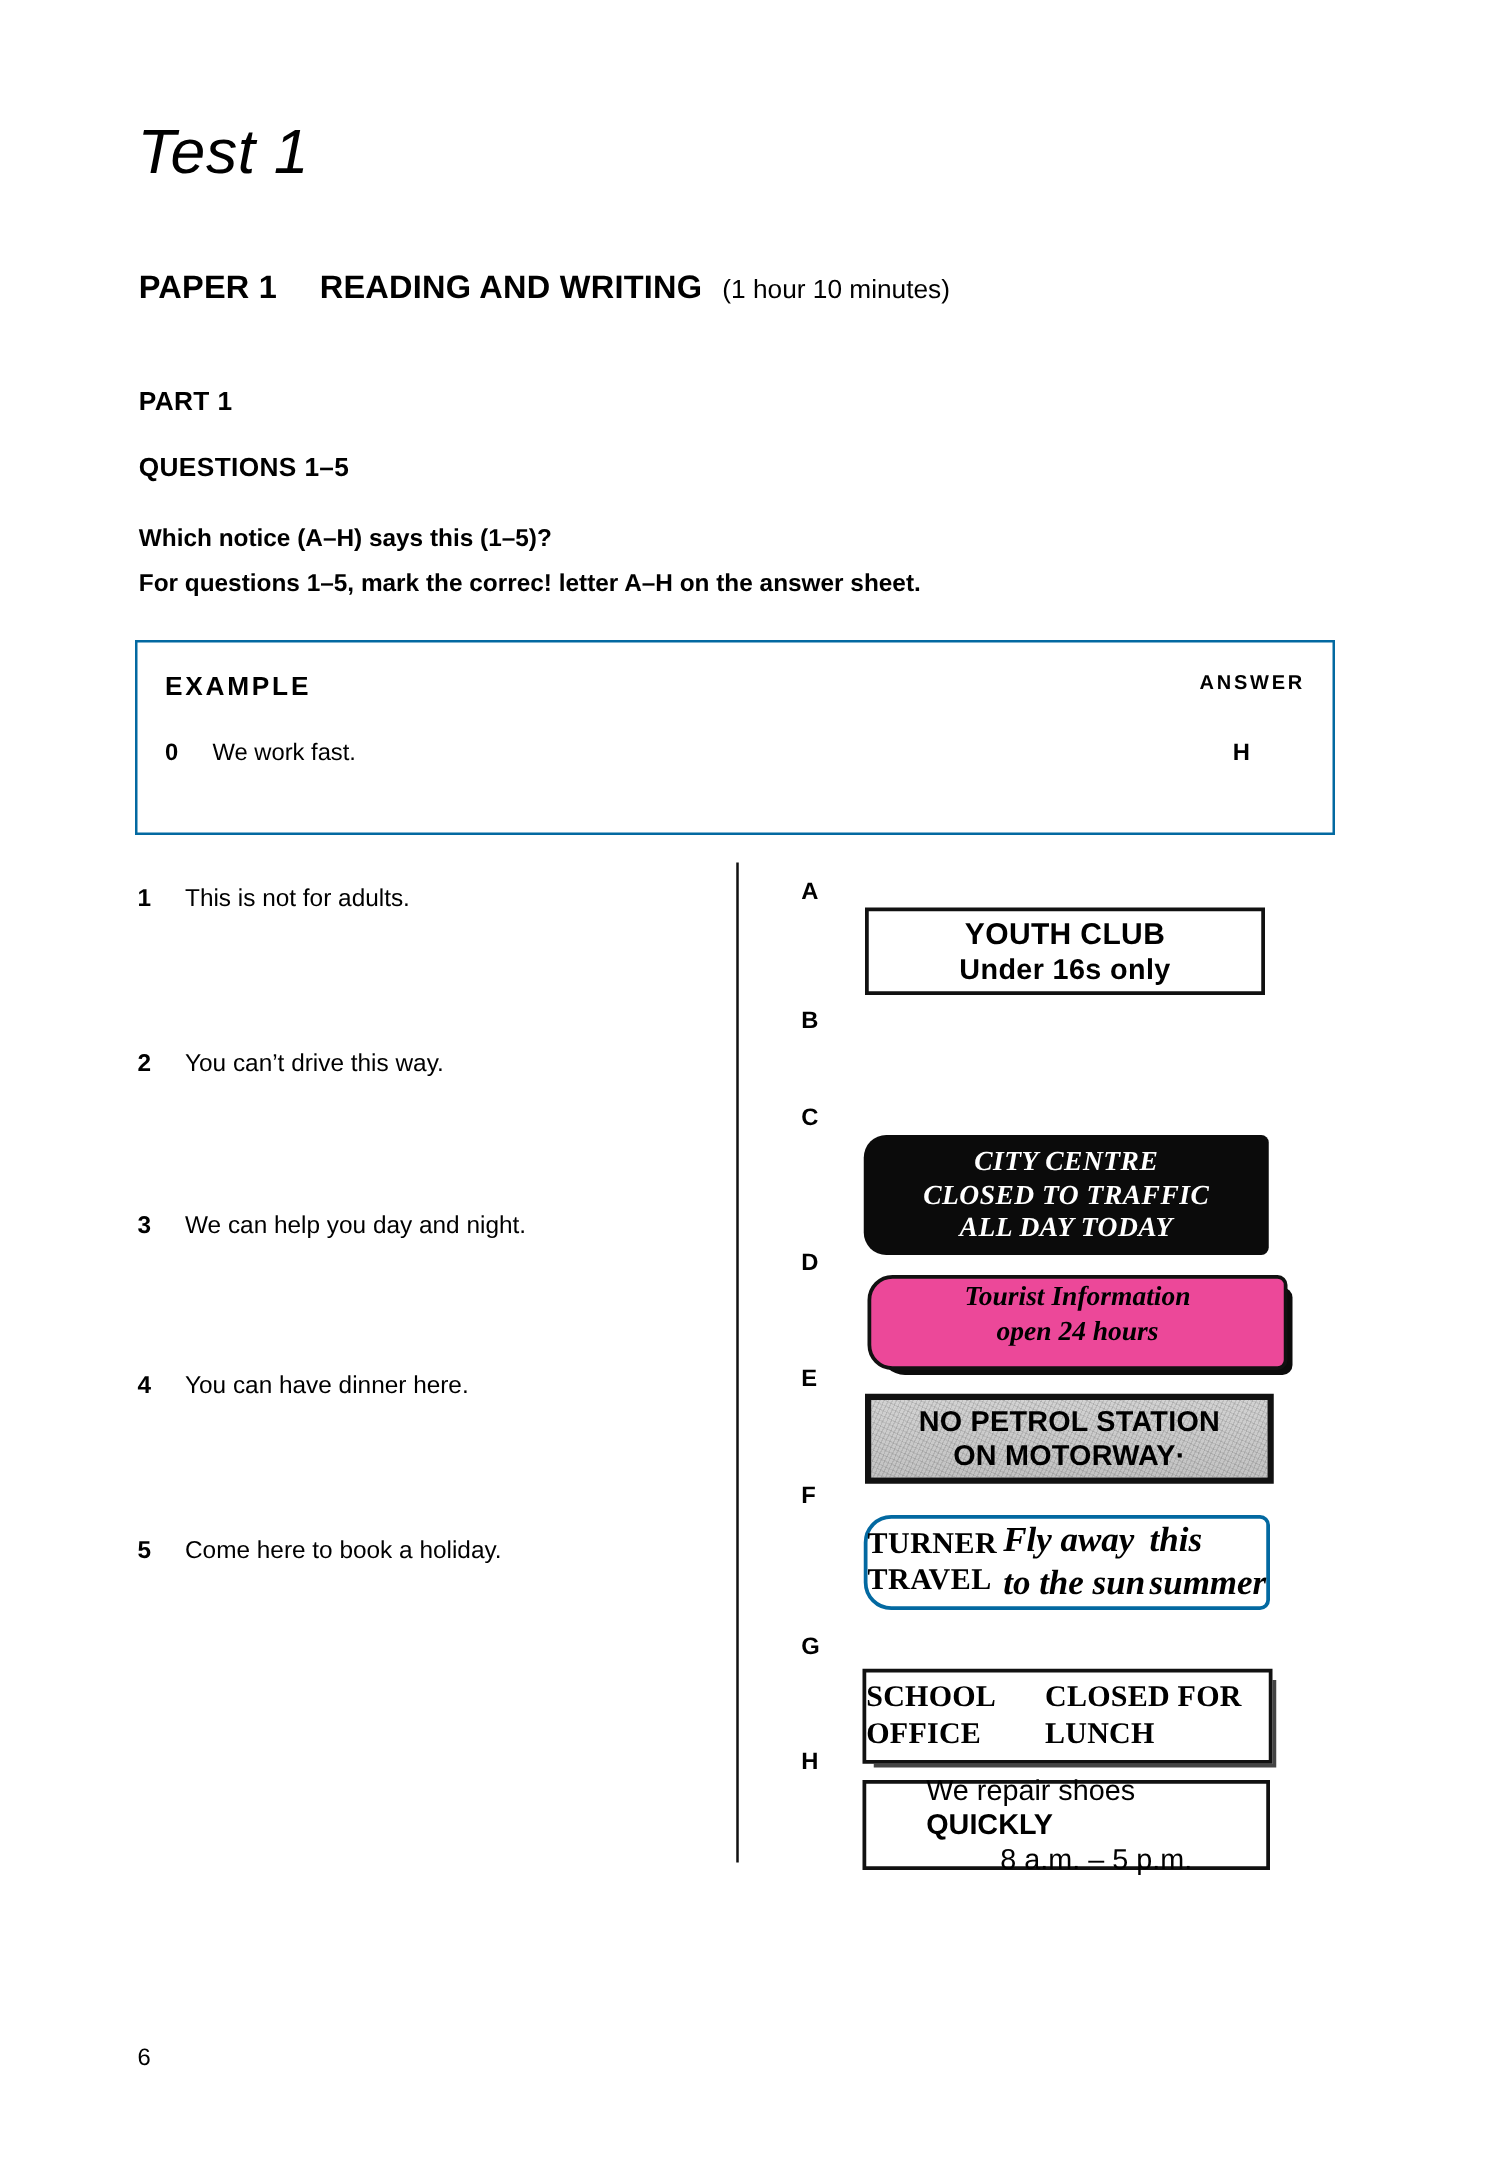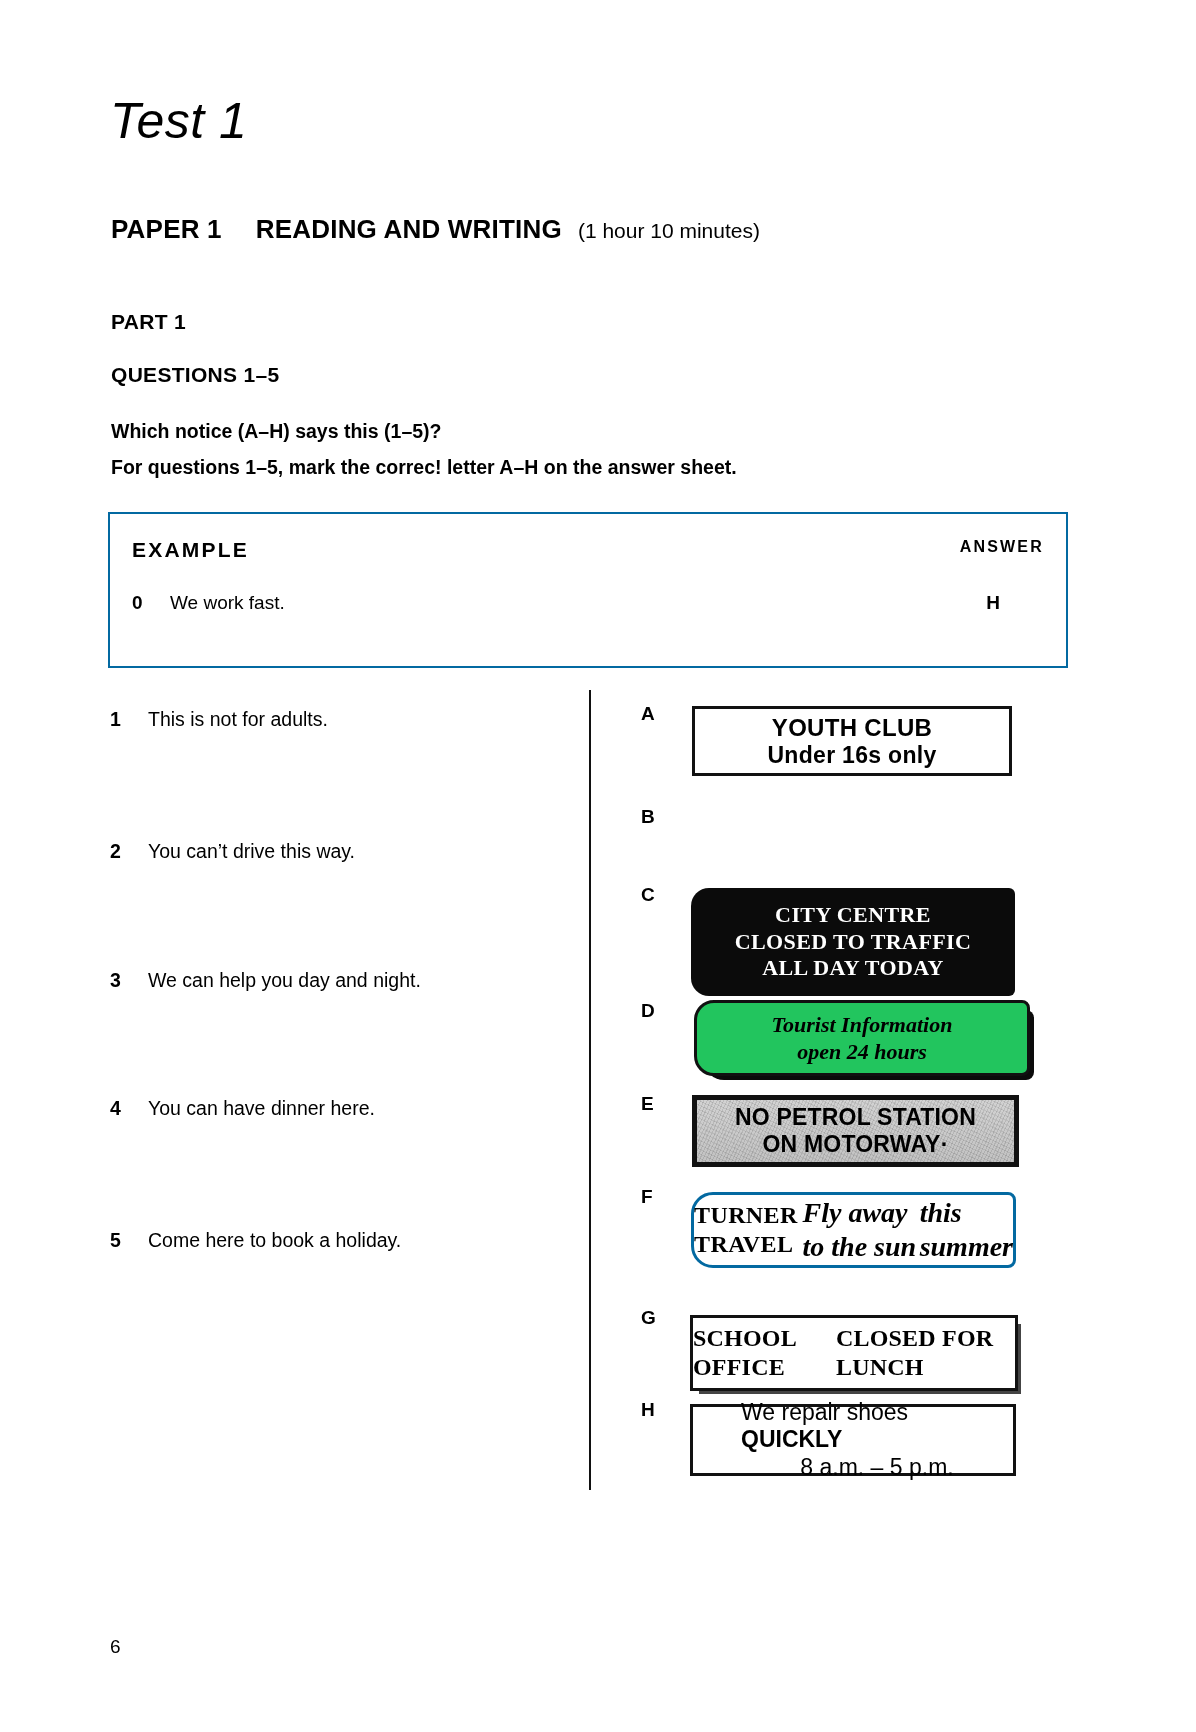--- a/index.html
+++ b/index.html
@@ -81,21 +81,21 @@
   
   .q{position:absolute;font-size:19.5px;}
   .q .qnum{position:absolute;left:0;top:0;font-weight:bold;}
   .q .qtext{position:absolute;left:38px;top:0;font-weight:400;white-space:nowrap;}
 
   
   .letter{
     position:absolute;
     font-size:19px;font-weight:bold;
   }
-  .notice{position:absolute;box-sizing:border-box;}
+  .notice{position:absolute;box-sizing:border-box;margin-top:20px;}
 
   
   .notice-a{
     left:692px;top:706px;width:320px;height:70px;
     border:3px solid #111;background:#fff;
     display:flex;flex-direction:column;align-items:center;justify-content:center;
   }
   .notice-a .l1{font-size:24px;font-weight:bold;line-height:1.15;letter-spacing:.3px;}
   .notice-a .l2{font-size:23px;font-weight:bold;line-height:1.15;letter-spacing:.3px;}
 
@@ -106,39 +106,40 @@
     background:#fff;
     display:flex;flex-direction:column;align-items:center;justify-content:center;
     font-family:"Liberation Serif", serif;
   }
   .notice-b .l1,.notice-b .l2{
     font-size:21px;font-weight:bold;font-style:italic;line-height:1.2;
   }
 
   
   .notice-c{
-    left:691px;top:888px;width:324px;height:108px;
+    left:691px;top:888px;width:324px;height:96px;
     background:#0b0b0b;color:#fff;
     border-radius:18px 6px 6px 18px;
     display:flex;flex-direction:column;align-items:center;justify-content:center;
     font-family:"Liberation Serif", serif;
+    font-style:italic;
   }
   .notice-c div{font-size:22px;font-weight:bold;line-height:1.22;letter-spacing:.4px;}
 
   
   .notice-d-wrap{left:694px;top:1000px;width:330px;height:80px;}
   .notice-d-shadow{
     position:absolute;left:10px;top:10px;width:330px;height:70px;
     background:#0b0b0b;border-radius:20px 8px 8px 20px;
   }
   .notice-d{
     position:absolute;left:0;top:0;width:330px;height:70px;
-    border:3px solid #111;background:#22c55e;
+    border:3px solid #111;background:#ec4899;
     border-radius:20px 8px 8px 20px;
-    display:flex;flex-direction:column;align-items:center;justify-content:center;
+    display:flex;flex-direction:column;align-items:center;justify-content:flex-start;
     font-family:"Liberation Serif", serif;
   }
   .notice-d div{font-size:22px;font-weight:bold;font-style:italic;line-height:1.25;}
 
   
   .notice-e{
     left:692px;top:1095px;width:327px;height:72px;
     border:5px solid #111;
     background:
       repeating-linear-gradient(115deg, rgba(0,0,0,.10) 0 1px, rgba(255,255,255,0) 1px 3px),

